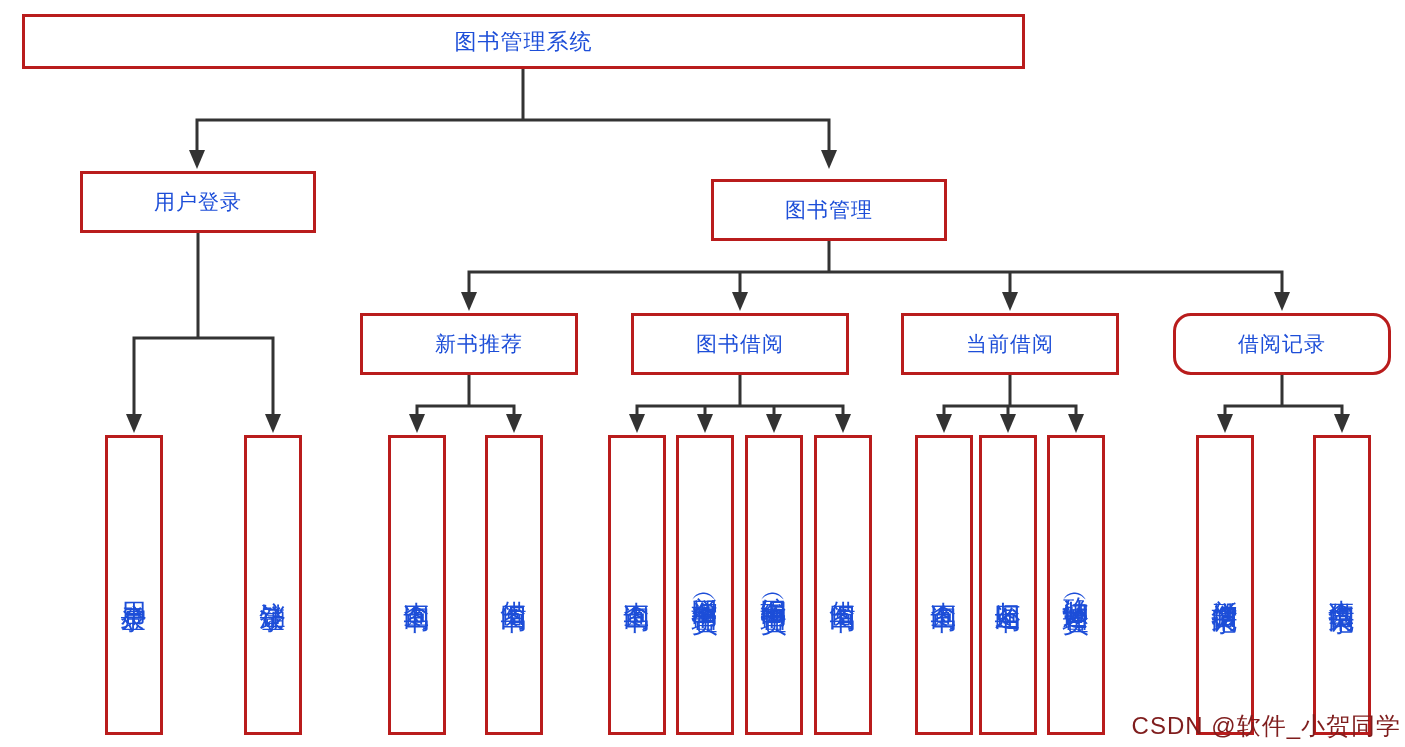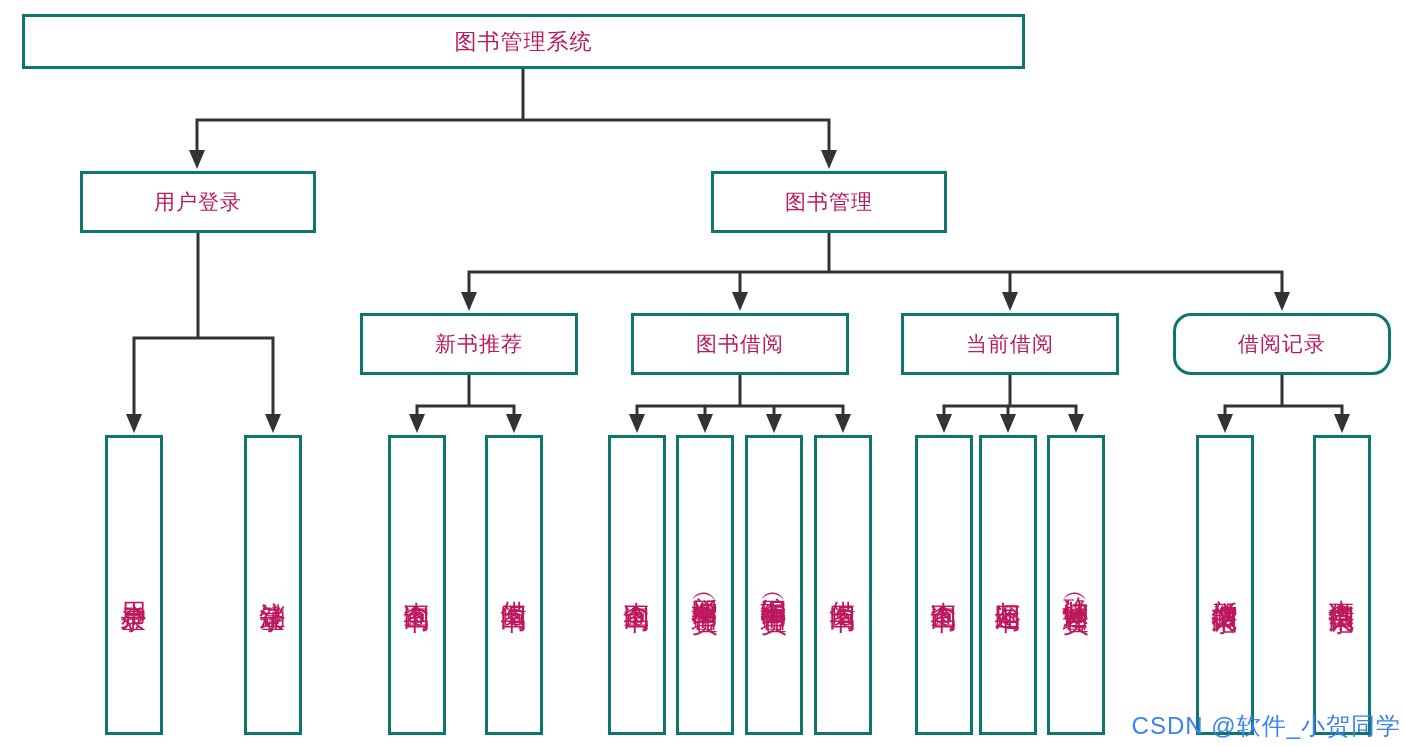--- a/index.html
+++ b/index.html
@@ -6,26 +6,26 @@
   #canvas{
     position:relative;
     width:1405px;height:747px;
     background:#ffffff;
     font-family:"Liberation Sans","DejaVu Sans",sans-serif;
     overflow:hidden;
   }
   .box{
     position:absolute;
     box-sizing:border-box;
-    border:3px solid #0f766e;
+    border:3px solid #b91c1c;
     background:#ffffff;
     display:flex;
     align-items:center;
     justify-content:center;
-    color:#be185d;
+    color:#1d4ed8;
   }
   .box.h{font-size:21px;letter-spacing:1px;white-space:nowrap;}
   .box.title{font-size:22px;}
   .box.v{
     writing-mode:vertical-rl;
     text-orientation:mixed;
     font-size:26px;
     letter-spacing:2px;
     line-height:1;
     padding:4px 0;
@@ -33,21 +33,21 @@
   #connectors{
     position:absolute;left:0;top:0;
     pointer-events:none;
   }
   #connectors path{stroke:#333333;stroke-width:3;fill:none;}
   #connectors polygon{fill:#333333;stroke:none;}
   .watermark{
     position:absolute;
     right:4px;bottom:5px;
     font-size:24px;
-    color:#3b82f6;
+    color:#7f1d1d;
     letter-spacing:1px;
     z-index:5;
     white-space:nowrap;
   }
 </style>
 </head>
 <body>
 
 <div id="canvas">
 
@@ -90,21 +90,21 @@
     <g>
       <path d="M1282 375 V406 M1223.5 406 H1343.5 M1225 406 V415 M1342 406 V415"></path>
       <polygon points="1217,414 1233,414 1225,433"></polygon>
       <polygon points="1334,414 1350,414 1342,433"></polygon>
     </g>
   </svg>
 
   <div class="box h title" style="left:22px;top:14px;width:1003px;height:55px;">图书管理系统</div>
 
   <div class="box h" style="left:80px;top:171px;width:236px;height:62px;">用户登录</div>
-  <div class="box h" style="left:711px;top:171px;width:236px;height:62px;">图书管理</div>
+  <div class="box h" style="left:711px;top:179px;width:236px;height:62px;">图书管理</div>
 
   <div class="box h" style="left:360px;top:313px;width:218px;height:62px;padding-left:20px;">新书推荐</div>
   <div class="box h" style="left:631px;top:313px;width:218px;height:62px;">图书借阅</div>
   <div class="box h" style="left:901px;top:313px;width:218px;height:62px;">当前借阅</div>
   <div class="box h" style="left:1173px;top:313px;width:218px;height:62px;border-radius:18px;">借阅记录</div>
 
   <div class="box v" style="left:105px;top:435px;width:58px;height:300px;">用户登录</div>
   <div class="box v" style="left:244px;top:435px;width:58px;height:300px;">注销登录</div>
 
   <div class="box v" style="left:388px;top:435px;width:58px;height:300px;">查询图书</div>

